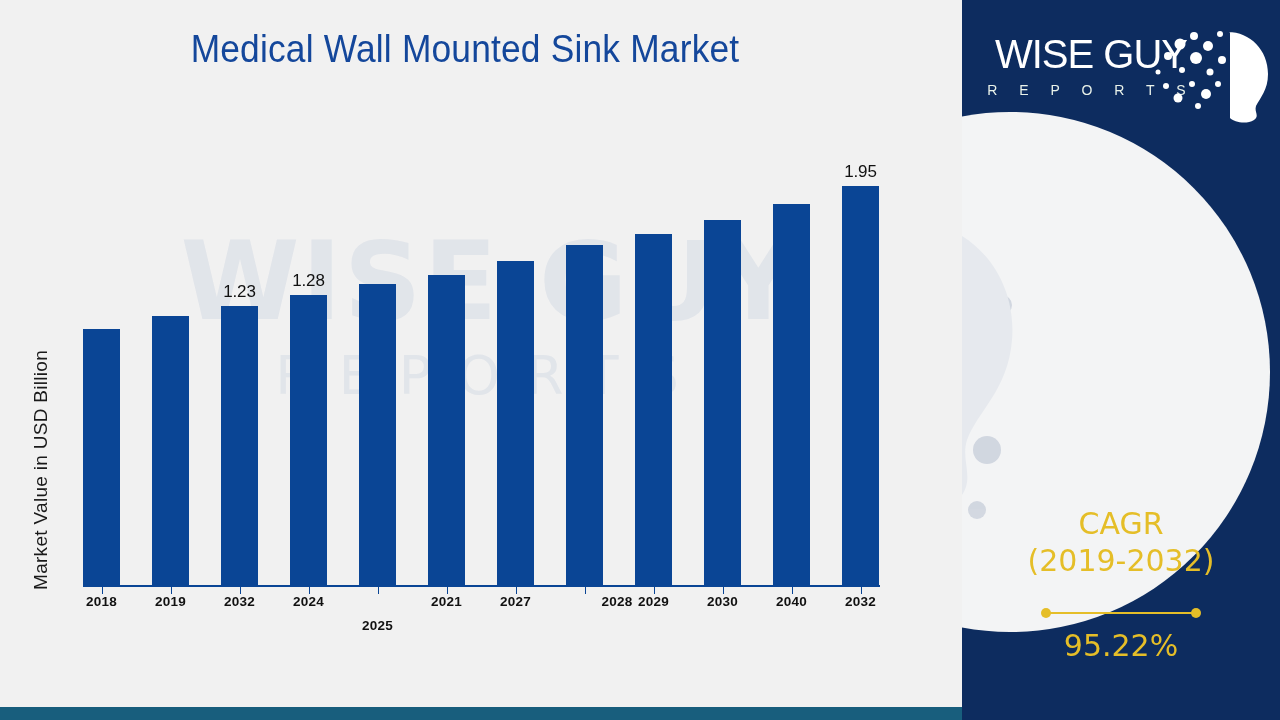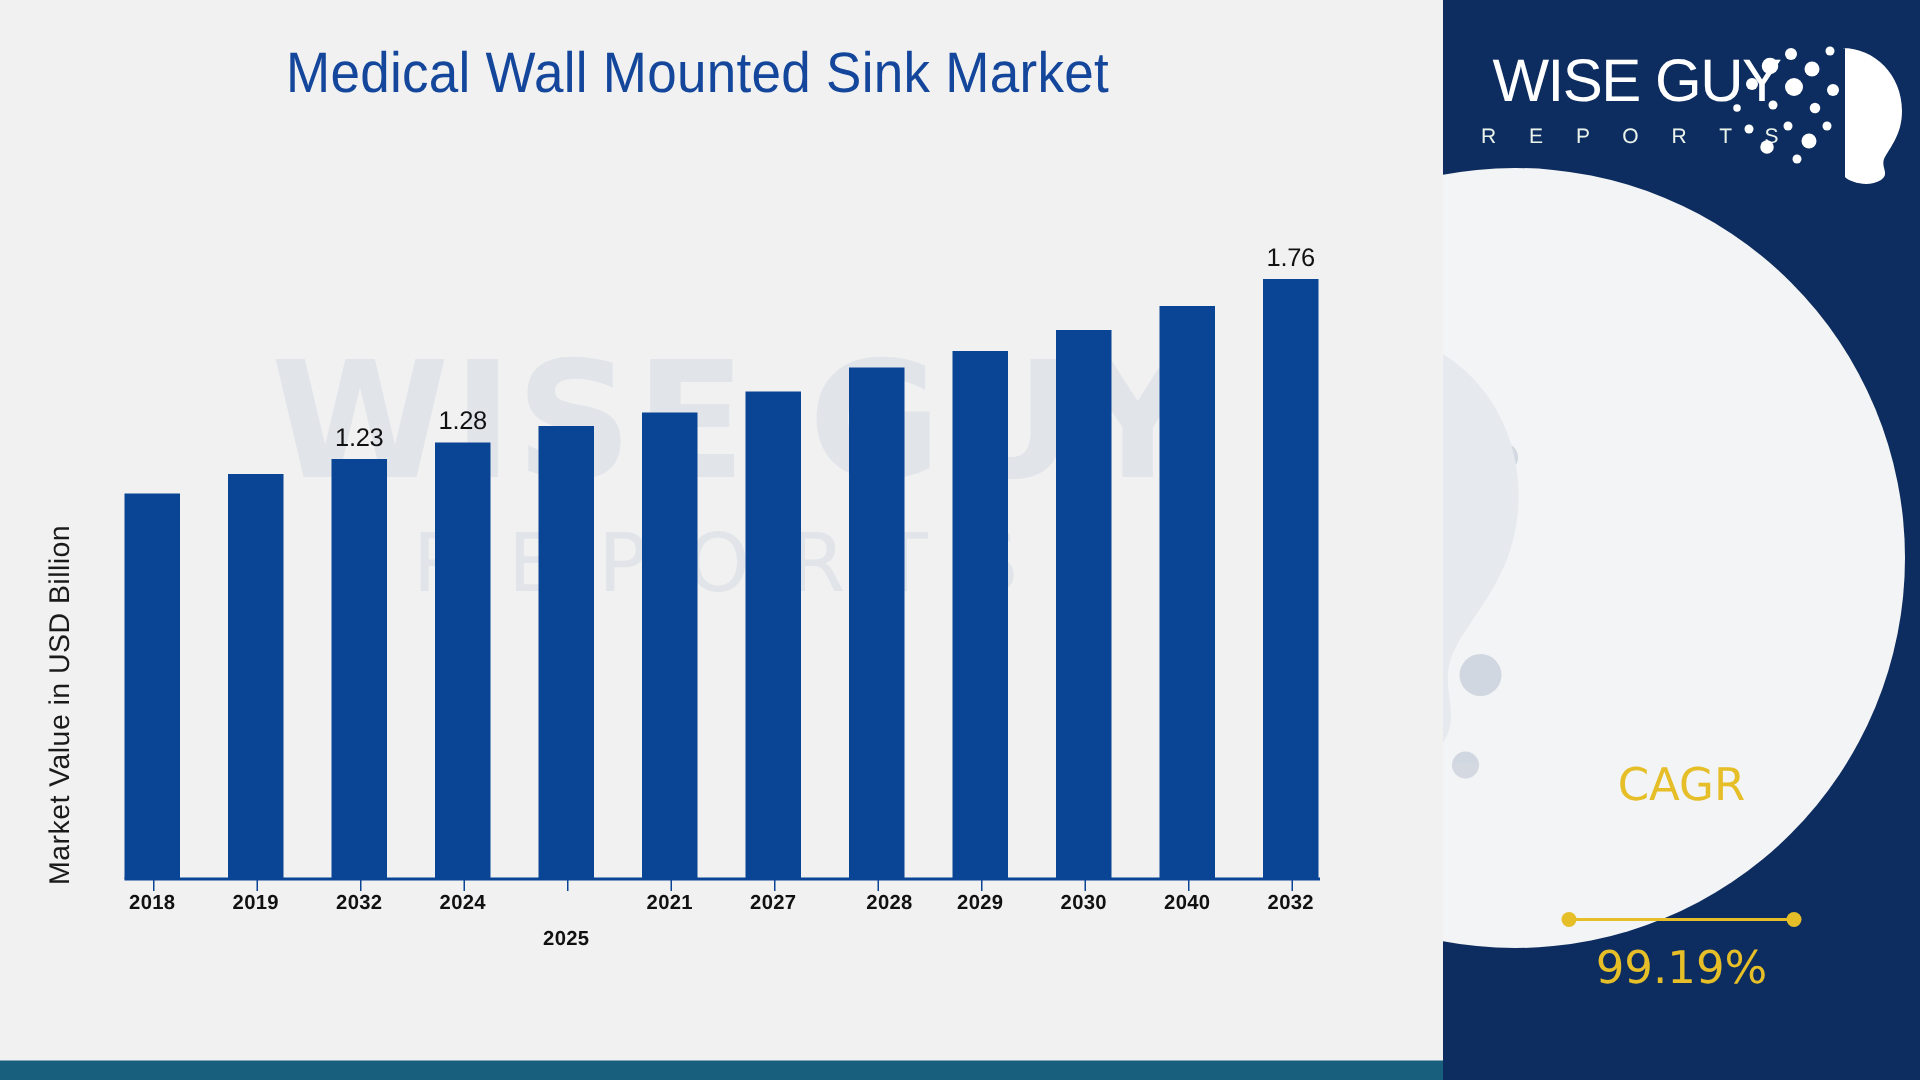--- a/index.html
+++ b/index.html
@@ -125,41 +125,41 @@
           <div class="bar" style="left: 207px; height: 290.966px;"></div>
           <div class="vlabel" style="left: 195.5px; top: 151.034px;">1.28</div>
           <div class="bar" style="left: 276px; height: 302.332px;"></div>
           <div class="bar" style="left: 345px; height: 311.424px;"></div>
           <div class="bar" style="left: 414px; height: 325.063px;"></div>
           <div class="bar" style="left: 483px; height: 340.976px;"></div>
           <div class="bar" style="left: 552px; height: 352.341px;"></div>
           <div class="bar" style="left: 621px; height: 365.98px;"></div>
           <div class="bar" style="left: 690px; height: 381.893px;"></div>
           <div class="bar" style="left: 759px; height: 400.078px;"></div>
-          <div class="vlabel" style="left: 747.5px; top: 41.922px;">1.76</div>
+          <div class="vlabel" style="left: 747.5px; top: 41.922px;">1.95</div>
         </div>
     </div>
     <div class="axis-line"></div>
     <div id="axisparts">
         <div class="tick" style="left: 101.5px;"></div>
         <div class="xlabel" style="left: 71.5px;">2018</div>
         <div class="tick" style="left: 170.5px;"></div>
         <div class="xlabel" style="left: 140.5px;">2019</div>
         <div class="tick" style="left: 239.5px;"></div>
         <div class="xlabel" style="left: 209.5px;">2032</div>
         <div class="tick" style="left: 308.5px;"></div>
         <div class="xlabel" style="left: 278.5px;">2024</div>
         <div class="tick" style="left: 377.5px;"></div>
         <div class="xlabel" style="left: 347.5px; margin-top: 24px;">2025</div>
         <div class="tick" style="left: 446.5px;"></div>
         <div class="xlabel" style="left: 416.5px;">2021</div>
         <div class="tick" style="left: 515.5px;"></div>
         <div class="xlabel" style="left: 485.5px;">2027</div>
         <div class="tick" style="left: 584.5px;"></div>
-        <div class="xlabel" style="left: 563px;">2028</div>
+        <div class="xlabel" style="left: 587px;">2028</div>
         <div class="tick" style="left: 653.5px;"></div>
         <div class="xlabel" style="left: 623.5px;">2029</div>
         <div class="tick" style="left: 722.5px;"></div>
         <div class="xlabel" style="left: 692.5px;">2030</div>
         <div class="tick" style="left: 791.5px;"></div>
         <div class="xlabel" style="left: 761.5px;">2040</div>
         <div class="tick" style="left: 860.5px;"></div>
         <div class="xlabel" style="left: 830.5px;">2032</div>
       </div>
 
@@ -226,23 +226,24 @@
             <circle cx="72" cy="34" r="4"></circle>
               <circle cx="68" cy="58" r="3"></circle>
             <path d="M78 6 C100 6 118 24 118 48 C118 64 110 72 106 80
                      C104 86 110 90 104 94 C96 99 84 96 80 92 L80 6 Z" fill="#ffffff"></path>
           </g>
         </svg>
       </div>
 
       <div class="cagr">
         <div>CAGR</div>
+        <div>(2019-2032)</div>
       </div>
       <div class="rule">
         <span class="d l"></span>
         <span class="ln"></span>
         <span class="d r"></span>
       </div>
-      <div class="cagr-val">99.19%</div>
+      <div class="cagr-val">95.22%</div>
     </div>
   </div>
 
 </div>
 
 </body></html>

